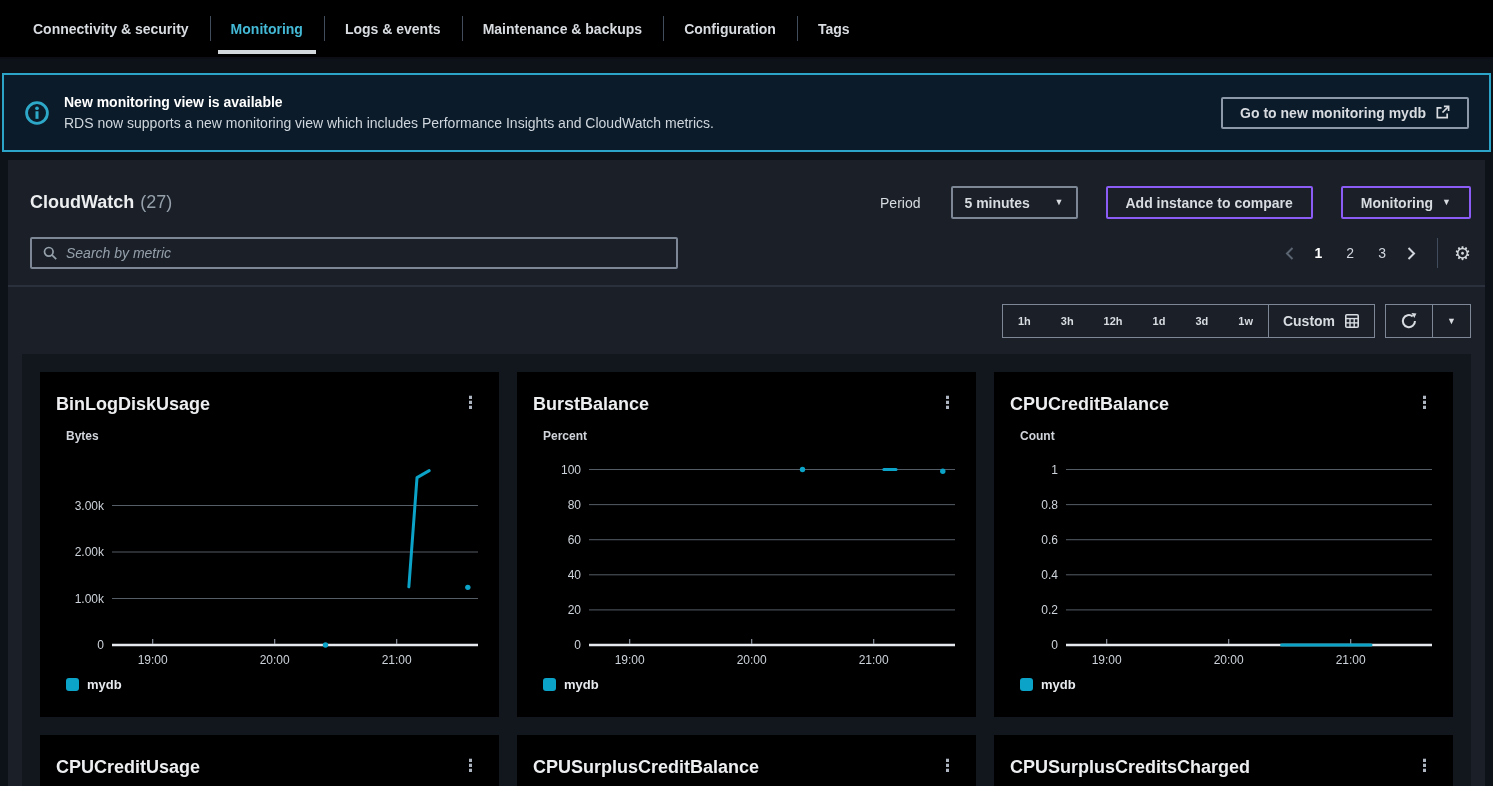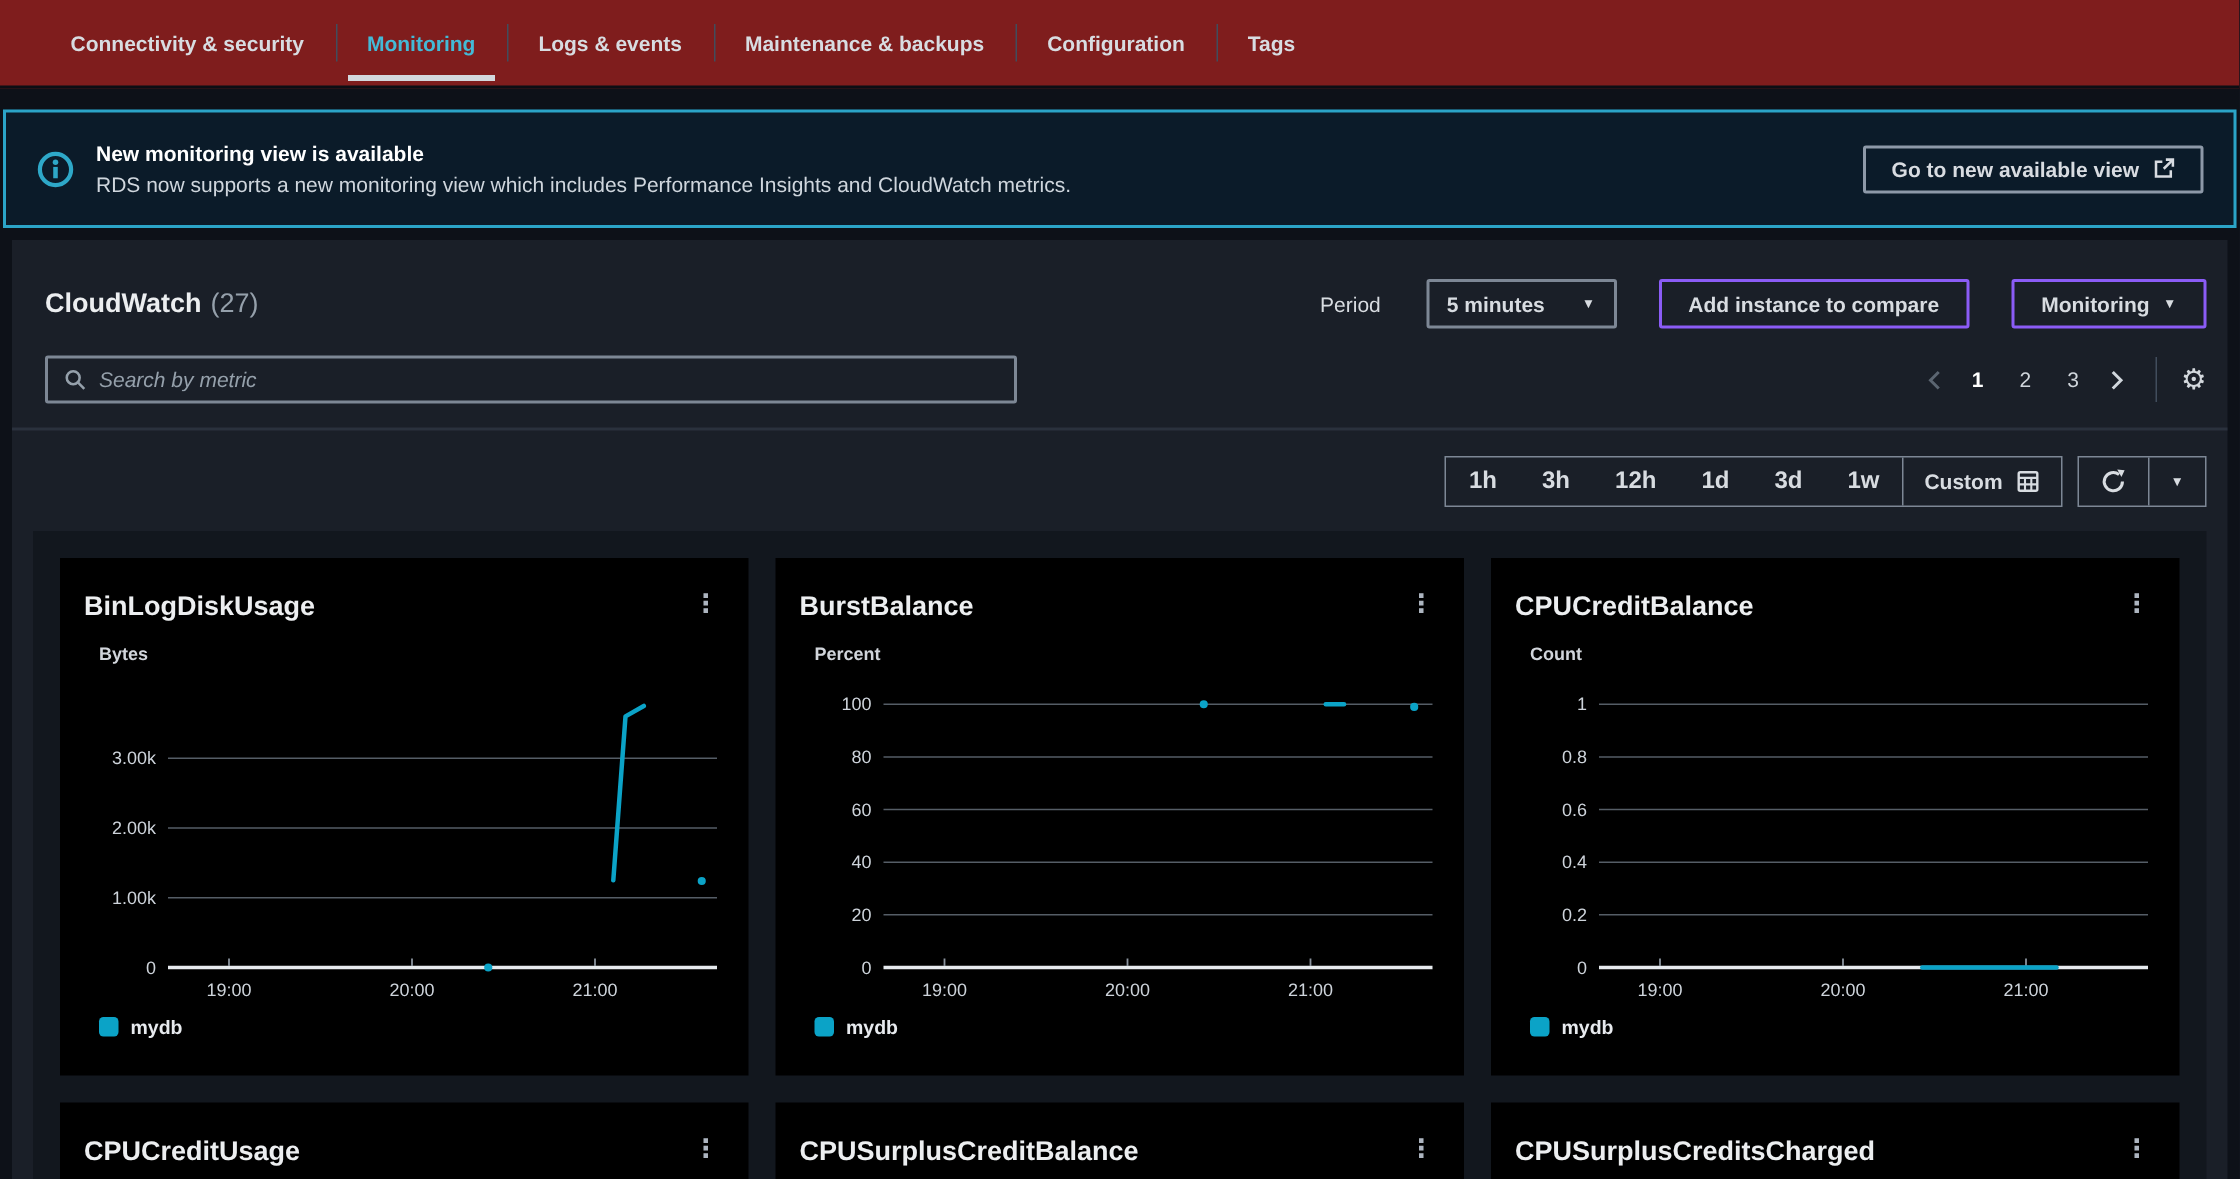--- a/index.html
+++ b/index.html
@@ -5,22 +5,22 @@
   * { box-sizing: border-box; margin: 0; padding: 0; }
   html, body { width: 1493px; height: 786px; overflow: hidden; }
   body {
     background: #0d1118;
     font-family: "Liberation Sans", "DejaVu Sans", sans-serif;
     font-size: 14px;
     color: #d8dce1;
   }
   
   .tabbar {
-    height: 59px; background: #7f1d1d; display: flex; align-items: stretch;
-    padding-left: 26px; border-bottom: 2px solid #0b0e14;
+    height: 59px; background: #000000; display: flex; align-items: stretch;
+    padding-left: 12px; border-bottom: 2px solid #0b0e14;
   }
   .tab {
     position: relative; display: flex; align-items: center;
     padding: 0 21px; font-weight: bold; font-size: 14px; color: #d8dce1;
     cursor: pointer; white-space: nowrap;
   }
   .tab + .tab::before {
     content: ""; position: absolute; left: 0; top: 16px; bottom: 16px;
     width: 1px; background: #414d5c;
   }
@@ -80,21 +80,21 @@
   .page-num { padding: 3px 8px; color: #d0d6dc; cursor: pointer; font-size: 14px; }
   .page-num.current { color: #ffffff; font-weight: bold; }
   .pag-divider { width: 1px; height: 30px; background: #414d5c; margin: 0 8px; }
   .gear { font-size: 19px; color: #d3d8dd; cursor: pointer; line-height: 1; }
   
   .panel-divider { border-top: 2px solid #2a313d; }
   .timebar { display: flex; justify-content: flex-end; align-items: center; gap: 10px; padding: 17px 14px 16px; }
   .range-group { display: flex; align-items: stretch; border: 1px solid #7d8795; height: 34px; }
   .range-btn {
     display: flex; align-items: center; padding: 0 15px; font-weight: bold;
-    color: #d8dce1; cursor: pointer; font-size: 16px;
+    color: #d8dce1; cursor: pointer; font-size: 11px;
   }
   .range-sep { width: 1px; background: #7d8795; }
   .custom-btn { display: flex; align-items: center; gap: 9px; padding: 0 14px; font-weight: bold; cursor: pointer; }
   .refresh-group { display: flex; align-items: stretch; border: 1px solid #7d8795; height: 34px; }
   .refresh-btn { display: flex; align-items: center; padding: 0 14px; cursor: pointer; }
   .refresh-caret { display: flex; align-items: center; padding: 0 14px; border-left: 1px solid #7d8795; cursor: pointer; }
   
   .charts-inset { margin: 0 14px; background: #12171e; padding: 18px; }
   .charts-grid { display: grid; grid-template-columns: repeat(3, 1fr); gap: 18px; }
   .chart-card { background: #000000; height: 345px; padding: 20px 16px; overflow: hidden; }
@@ -126,21 +126,21 @@
       <circle cx="12" cy="12" r="9.6" fill="none" stroke="#2ea8c8" stroke-width="2.6"></circle>
       <circle cx="12" cy="7.6" r="1.7" fill="#2ea8c8"></circle>
       <rect x="10.6" y="10.4" width="2.8" height="7.0" fill="#2ea8c8"></rect>
     </svg>
   </span>
   <div class="banner-text">
     <div class="b-title">New monitoring view is available</div>
     <div class="b-desc">RDS now supports a new monitoring view which includes Performance Insights and CloudWatch metrics.</div>
   </div>
   <button class="banner-btn">
-    <span>Go to new available view</span>
+    <span>Go to new monitoring mydb</span>
     <span style="display:flex;">
       <svg width="15" height="15" viewBox="0 0 16 16">
         <path d="M13 9 V13.5 H2.5 V3 H7" fill="none" stroke="#d8dce1" stroke-width="1.8"></path>
         <path d="M9.5 1.5 H14.5 V6.5" fill="none" stroke="#d8dce1" stroke-width="1.8"></path>
         <path d="M14 2 L8 8" fill="none" stroke="#d8dce1" stroke-width="1.8"></path>
       </svg>
     </span>
   </button>
 </div>
 

